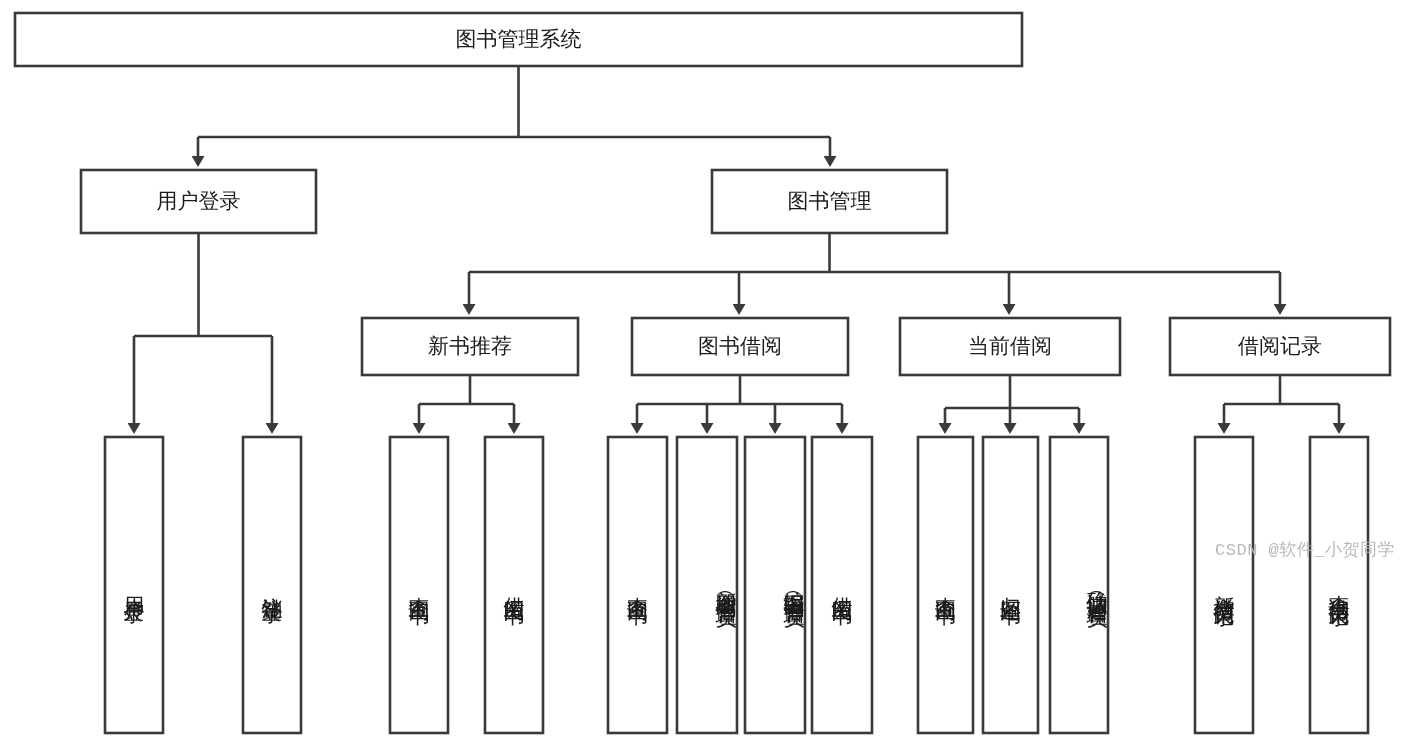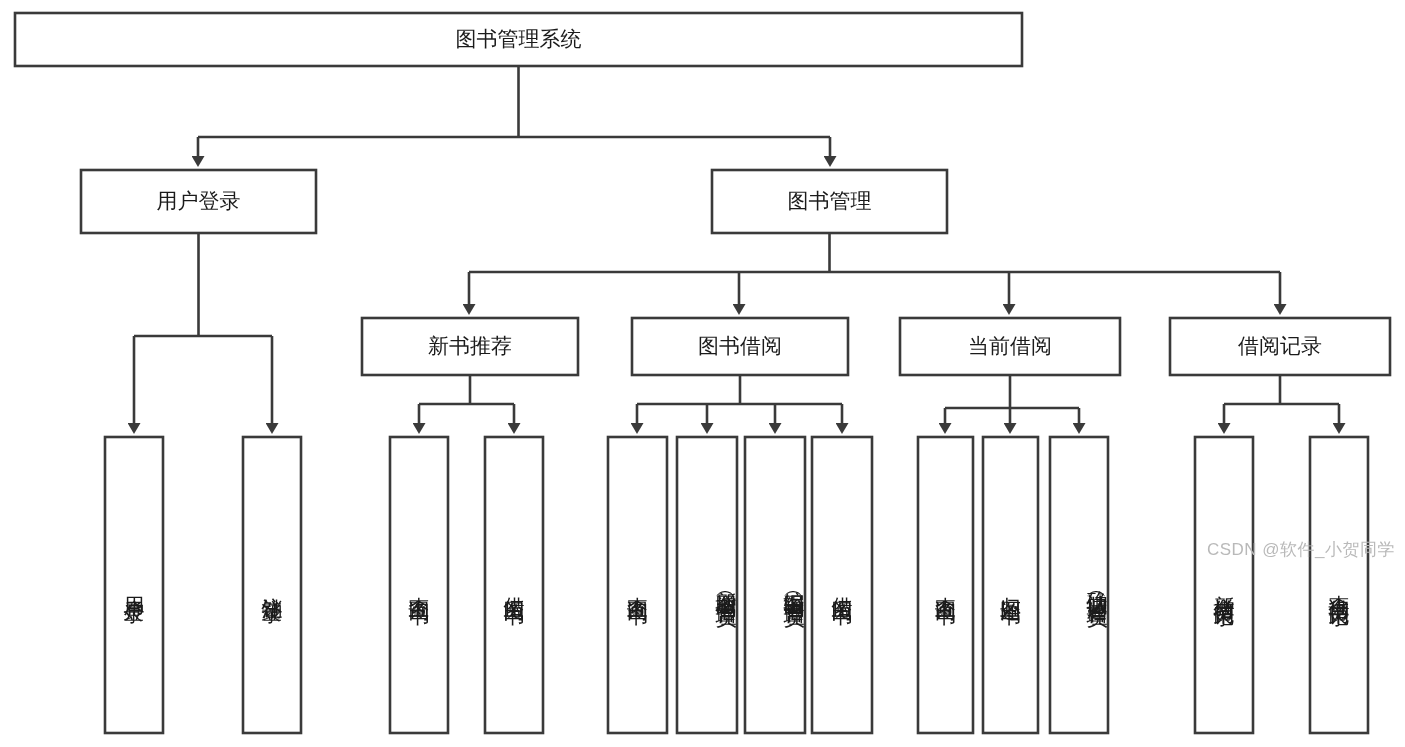--- a/index.html
+++ b/index.html
@@ -62,21 +62,21 @@
     align-items: center;
     justify-content: center;
     text-align: center;
     pointer-events: none;
     user-select: none;
   }
   .watermark {
     position: absolute;
     right: 10px;
     bottom: 6px;
-    font-family: Liberation Sans, sans-serif;
+    font-family: Liberation Mono, monospace;
     font-size: 17px;
     color: #b9b9b9;
     letter-spacing: 0.5px;
     white-space: nowrap;
   }
 </style>
 </head>
 <body>
 
 <div id="diagram-root">

